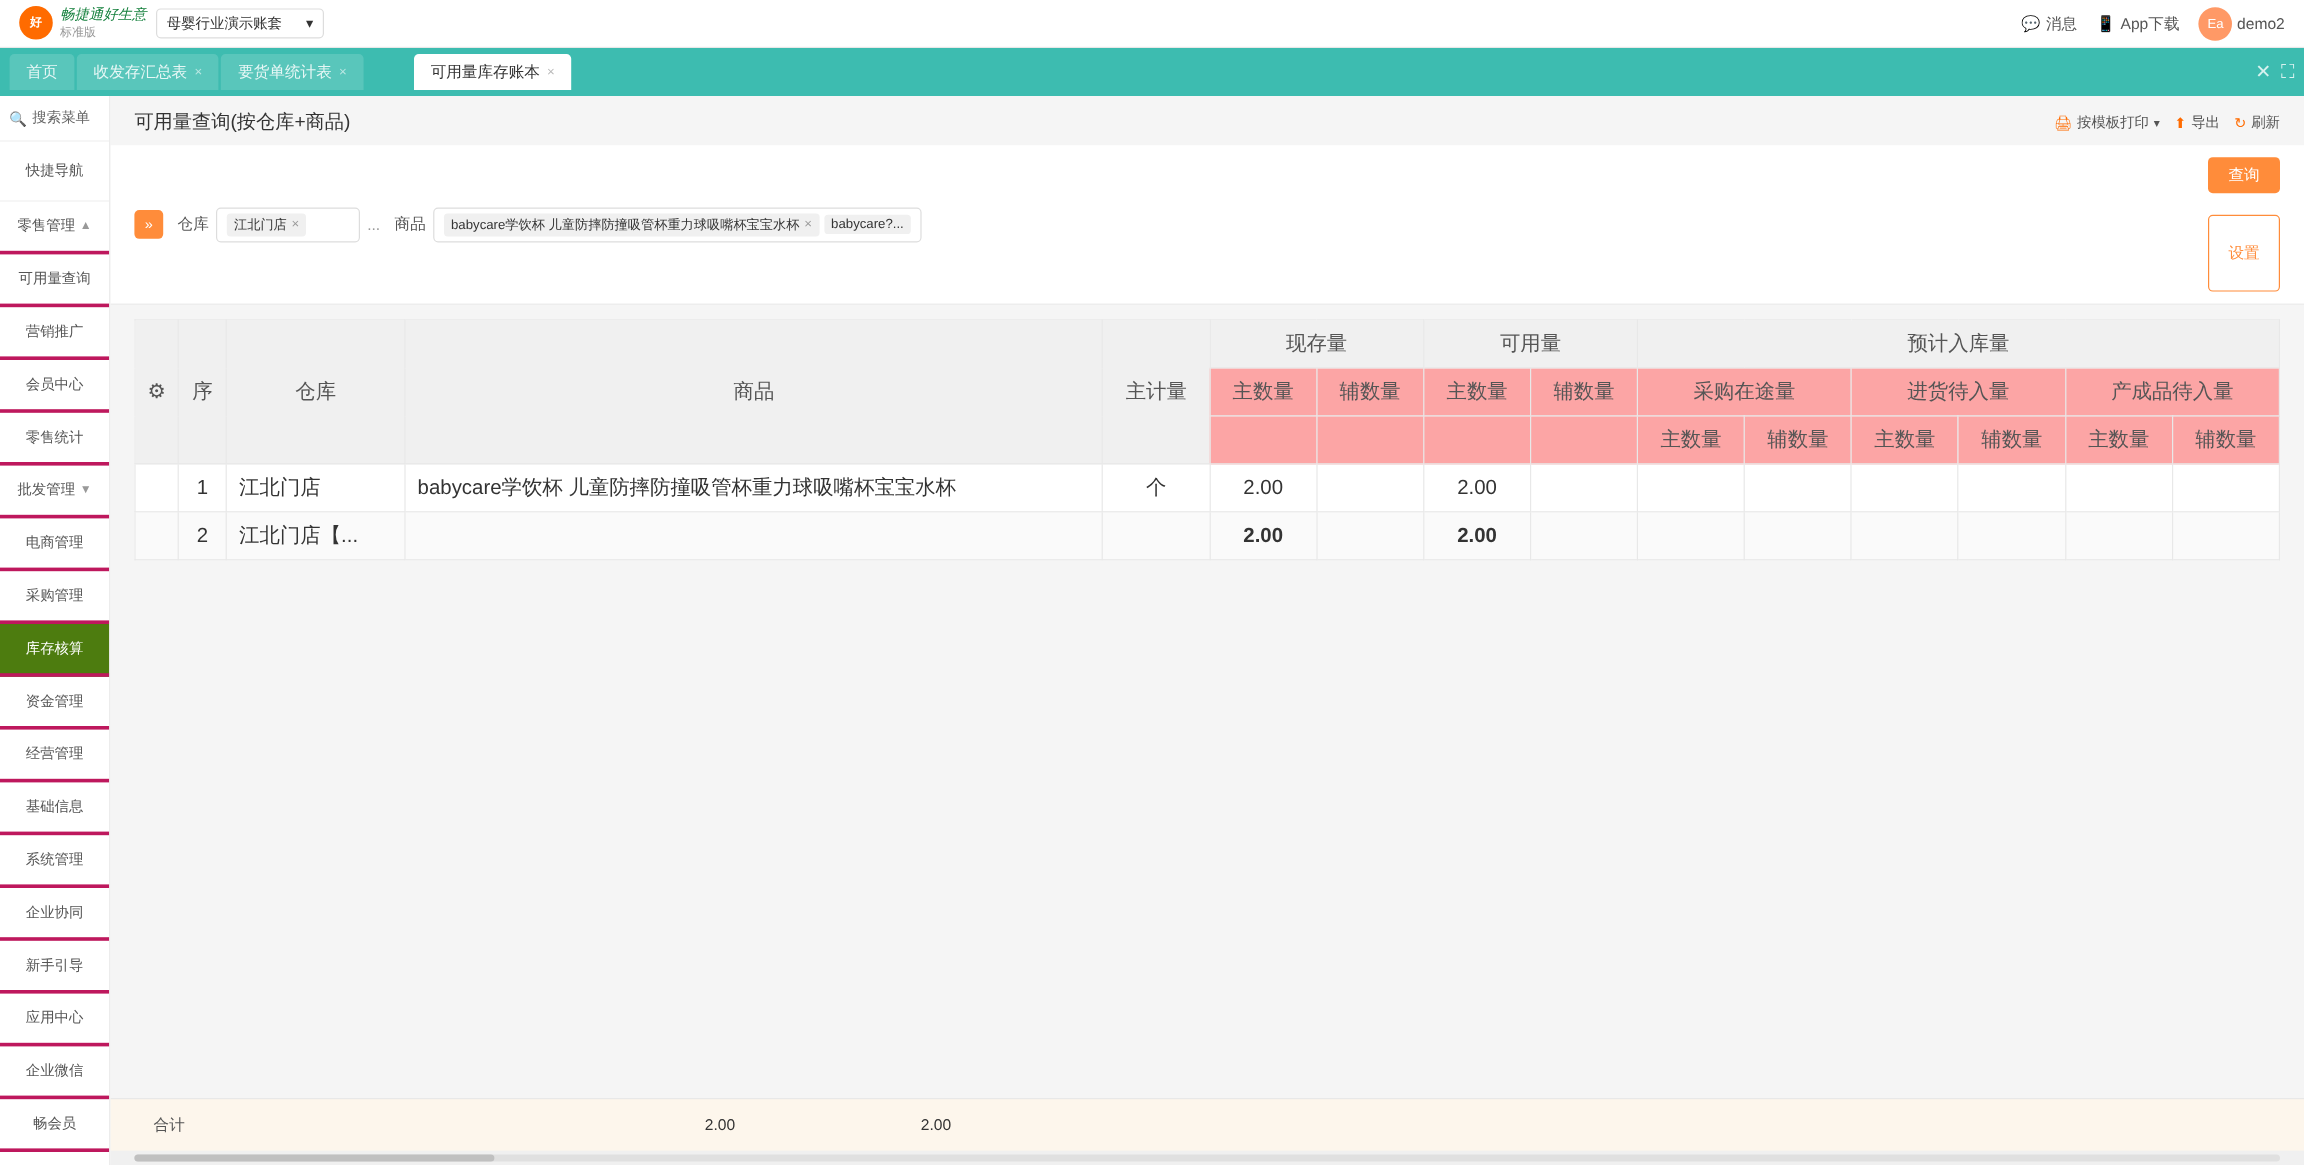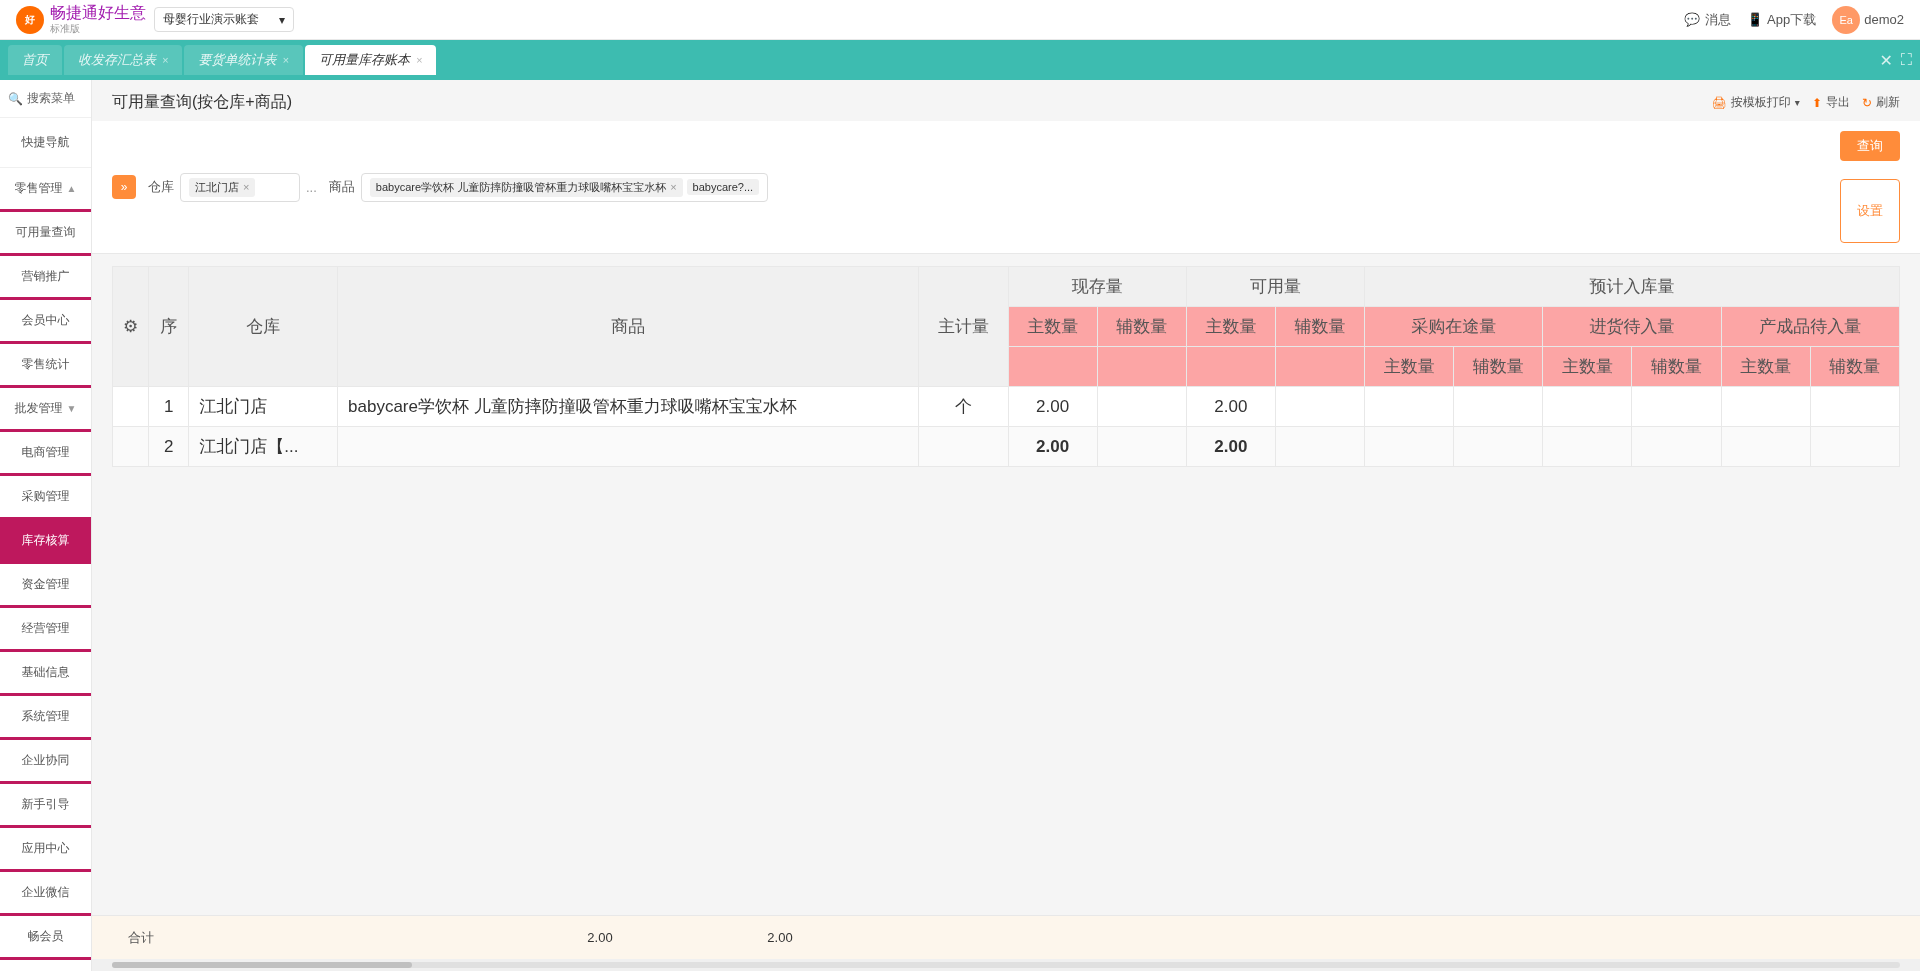--- a/index.html
+++ b/index.html
@@ -3,47 +3,47 @@
   <meta charset="utf-8">
   <style>
     * { box-sizing: border-box; margin: 0; padding: 0; }
     body { font-family: 'Microsoft YaHei', Arial, sans-serif; font-size: 13px; background: #f5f5f5; color: #333; display: flex; flex-direction: column; height: 971px; overflow: hidden; }
 
     
     .top-bar { height: 40px; background: #fff; display: flex; align-items: center; justify-content: space-between; padding: 0 16px; border-bottom: 1px solid #e8e8e8; flex-shrink: 0; }
     .top-bar-left { display: flex; align-items: center; gap: 8px; }
     .logo-area { display: flex; align-items: center; gap: 6px; }
     .logo-icon { width: 28px; height: 28px; background: #ff6b00; border-radius: 50%; display: flex; align-items: center; justify-content: center; color: #fff; font-size: 10px; font-weight: bold; }
-    .logo-text { font-size: 16px; color: #a21caf; line-height: 1.2; }
+    .logo-text { font-size: 12px; color: #15803d; line-height: 1.2; font-style: italic; }
     .logo-sub { font-size: 10px; color: #999; }
     .industry-selector { display: flex; align-items: center; gap: 4px; border: 1px solid #ddd; border-radius: 4px; padding: 3px 8px; background: #fff; cursor: pointer; font-size: 12px; color: #333; min-width: 140px; justify-content: space-between; }
     .top-bar-right { display: flex; align-items: center; gap: 16px; }
     .top-right-item { display: flex; align-items: center; gap: 4px; cursor: pointer; font-size: 13px; color: #555; }
     .avatar { width: 28px; height: 28px; border-radius: 50%; background: #ff9966; display: flex; align-items: center; justify-content: center; color: #fff; font-size: 11px; overflow: hidden; }
 
     
     .tab-bar { height: 40px; background: #3dbcb0; display: flex; align-items: center; padding: 0 8px; flex-shrink: 0; gap: 2px; }
-    .tab { display: flex; align-items: center; gap: 6px; padding: 6px 14px; border-radius: 4px 4px 0 0; cursor: pointer; font-size: 13px; color: rgba(255,255,255,0.85); background: rgba(255,255,255,0.15); font-style: italic; }
-    .tab.active { background: #fff; color: #333; }
+    .tab { display: flex; align-items: center; gap: 6px; padding: 6px 14px; border-radius: 4px 4px 0 0; cursor: pointer; font-size: 13px; color: rgba(255,255,255,0.85); background: rgba(255,255,255,0.15); }
+    .tab.active { background: #fff; color: #333; margin-left: 40px; }
     .tab .close-btn { font-size: 11px; color: inherit; opacity: 0.7; cursor: pointer; }
     .tab.active .close-btn { color: #999; }
     .tab-spacer { flex: 1; }
     .tab-actions { display: flex; align-items: center; gap: 8px; color: #fff; }
     .tab-action-btn { cursor: pointer; font-size: 16px; color: rgba(255,255,255,0.8); }
 
     
     .main-layout { display: flex; flex: 1; overflow: hidden; }
 
     
     .sidebar { width: 92px; background: #fff; border-right: 1px solid #e8e8e8; display: flex; flex-direction: column; flex-shrink: 0; overflow-y: auto; }
     .sidebar-search { padding: 10px 8px; border-bottom: 1px solid #f0f0f0; font-size: 12px; color: #666; cursor: pointer; display: flex; align-items: center; gap: 4px; }
     .sidebar-nav { padding: 8px 0; border-bottom: 1px solid #f0f0f0; }
     .sidebar-nav-item { padding: 8px 0; text-align: center; cursor: pointer; font-size: 12px; color: #555; }
     .sidebar-menu-item { padding: 12px 8px; display: flex; align-items: center; justify-content: center; gap: 4px; cursor: pointer; font-size: 12px; color: #555; border-bottom: 3px solid #be185d; position: relative; }
-    .sidebar-menu-item.active { background: #be185d; color: #fff; }
+    .sidebar-menu-item.active { background: #4d7c0f; color: #fff; }
     .sidebar-menu-item .arrow { font-size: 10px; color: #999; }
 
     
     .content { flex: 1; display: flex; flex-direction: column; overflow: hidden; }
 
     
     .page-header { padding: 12px 20px 8px; background: #f5f5f5; display: flex; align-items: center; justify-content: space-between; flex-shrink: 0; }
     .page-title { font-size: 16px; color: #333; font-weight: normal; }
     .page-actions { display: flex; align-items: center; gap: 12px; }
     .page-action-btn { display: flex; align-items: center; gap: 4px; font-size: 12px; color: #555; cursor: pointer; }

